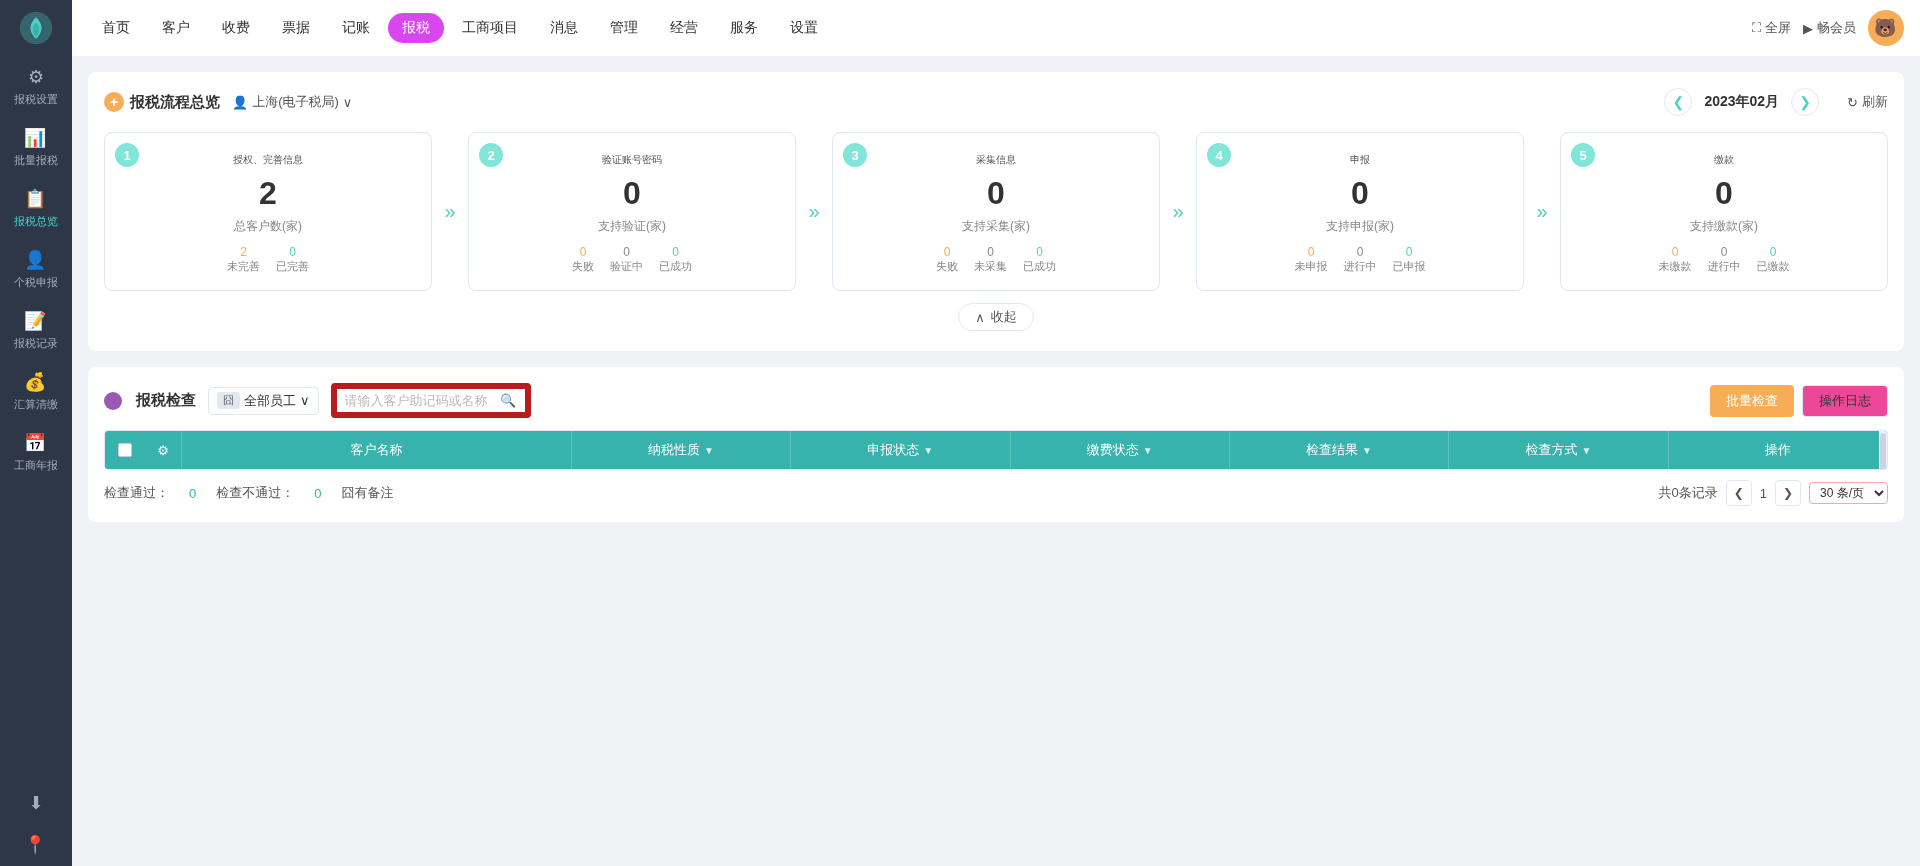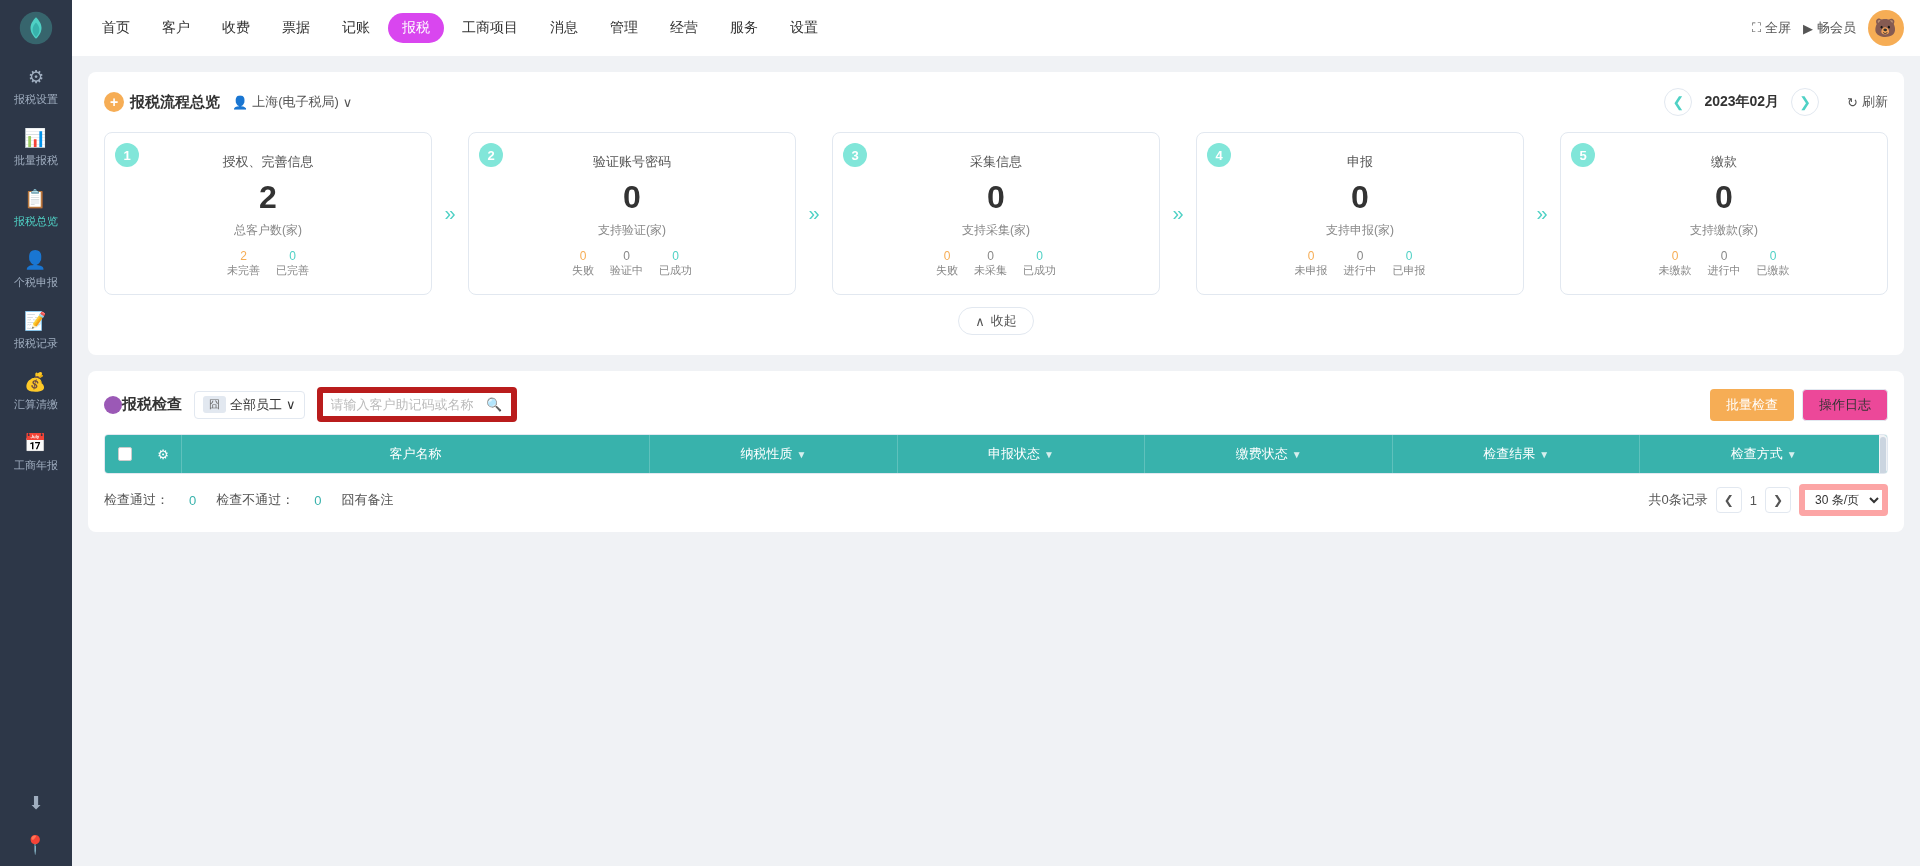--- a/index.html
+++ b/index.html
@@ -191,21 +191,21 @@
       width: 24px; height: 24px;
       background: #81e6d9;
       border-radius: 50%;
       color: #fff;
       font-size: 13px;
       display: flex; align-items: center; justify-content: center;
       font-weight: bold;
     }
     .step-title {
       text-align: center;
-      font-size: 13px;
+      font-size: 10px;
       color: #555;
       margin-bottom: 8px;
       margin-top: 4px;
     }
     .step-count {
       text-align: center;
       font-size: 32px;
       font-weight: bold;
       color: #333;
       margin-bottom: 6px;
@@ -254,21 +254,21 @@
     }
     .check-header {
       display: flex;
       align-items: center;
       gap: 12px;
       margin-bottom: 12px;
     }
     .check-title {
       display: flex;
       align-items: center;
-      gap: 0;
+      gap: 14px;
       font-size: 15px;
       font-weight: bold;
       color: #333;
     }
     .check-title .circle-icon {
       width: 18px; height: 18px;
       border-radius: 50%;
       background: #9b59b6;
       display: inline-block;
     }
@@ -341,21 +341,21 @@
     .table-header {
       display: flex;
       background: #38b2ac;
       color: #fff;
       font-size: 13px;
     }
     .th-check { width: 40px; flex-shrink: 0; display: flex; align-items: center; justify-content: center; padding: 10px; }
     .th-gear { width: 36px; flex-shrink: 0; display: flex; align-items: center; justify-content: center; padding: 10px; }
     .th-cell {
       flex: 1;
-      padding: 10px 13px;
+      padding: 10px 24px;
       display: flex;
       align-items: center;
       justify-content: center;
       gap: 4px;
       border-left: 1px solid rgba(255,255,255,0.2);
     }
     .th-cell.name { flex: 2; justify-content: center; }
     .filter-icon { font-size: 10px; opacity: 0.8; }
     .table-body {
       min-height: 120px;
@@ -408,21 +408,21 @@
       border: 1px solid #e2e8f0;
       background: #fff;
       width: 26px; height: 26px;
       border-radius: 4px;
       cursor: pointer;
       display: flex; align-items: center; justify-content: center;
       font-size: 12px;
       color: #555;
     }
     .page-select {
-      border: 6px solid #fca5a5;
+      border: 1px solid #fca5a5;
       border-radius: 4px;
       padding: 2px 6px;
       font-size: 12px;
       color: #333;
       cursor: pointer;
       background: #fff;
     }
 
     
     .cb { width: 14px; height: 14px; border: 1px solid #ccc; border-radius: 2px; background: #fff; display: inline-block; }
@@ -689,20 +689,23 @@
             <span class="filter-icon">▼</span>
           </div>
           <div class="th-cell">
             <span>检查结果</span>
             <span class="filter-icon">▼</span>
           </div>
           <div class="th-cell">
             <span>检查方式</span>
             <span class="filter-icon">▼</span>
           </div>
+          <div class="th-cell">
+            <span>操作</span>
+          </div>
         </div>
         <div class="table-scrollbar">
           <div class="table-scrollbar-thumb"></div>
         </div>
       </div>
 
       <div class="check-footer">
         <span>检查通过：</span>
         <span class="footer-link">0</span>
         <span>检查不通过：</span>

